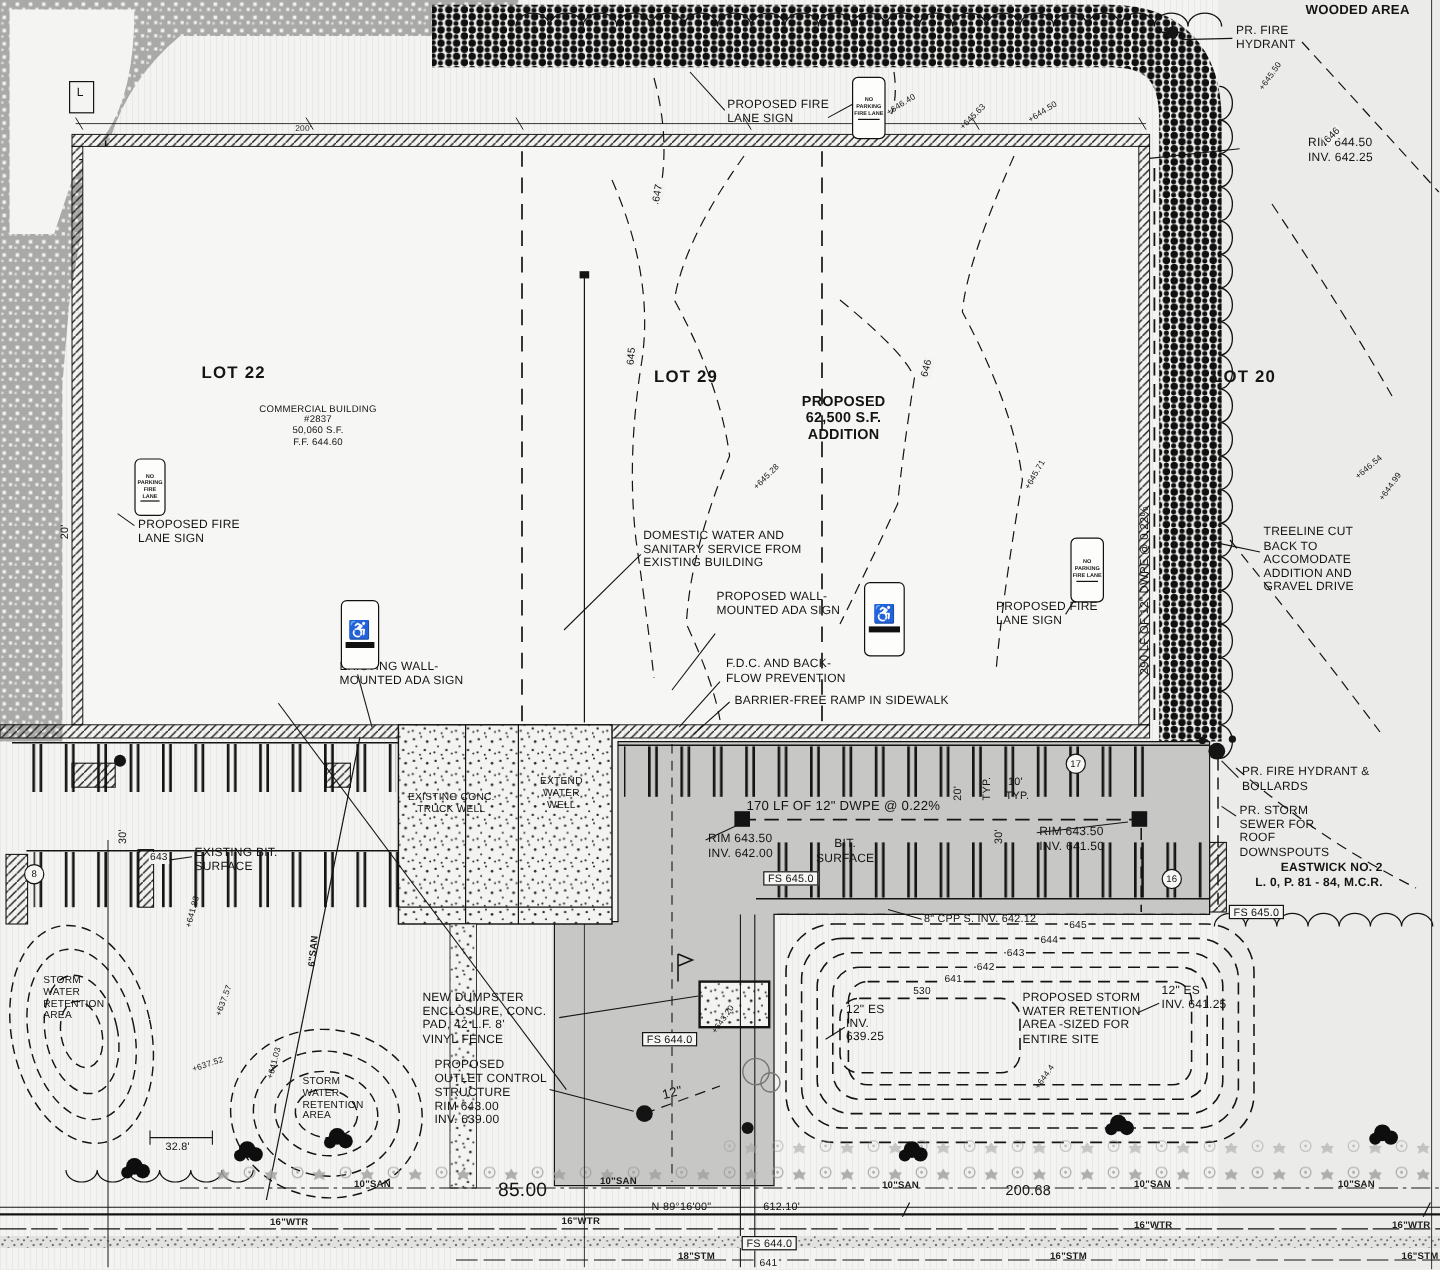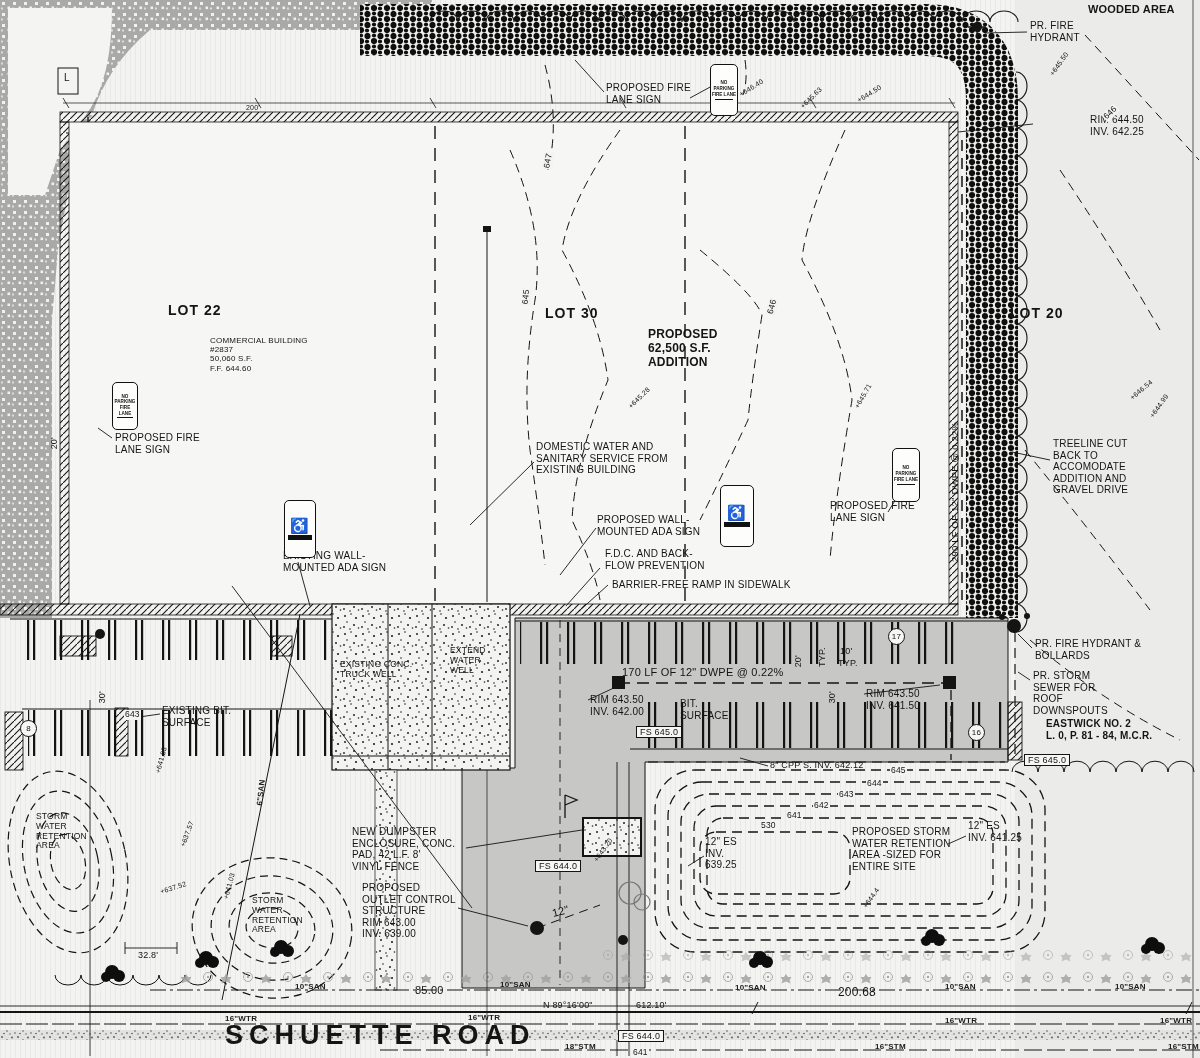--- a/index.html
+++ b/index.html
@@ -9,25 +9,25 @@
       repeating-linear-gradient(90deg, rgba(110,110,110,.08) 0 1px, transparent 1px 5px),
       #f3f3f1;
     font-family:"Liberation Sans", sans-serif;
     color:#141414;
   }
   svg.linework{position:absolute;left:0;top:0;}
   .lbl{
     position:absolute;font-size:10px;line-height:1.15;white-space:pre-line;
     color:#141414;letter-spacing:.2px;
   }
-  .b{font-weight:bold;}
+  .b{font-weight:bold;text-align:right;}
   .lot{font-size:14px;font-weight:bold;letter-spacing:1px;}
   .sm{font-size:8.5px;}
   .xs{font-size:7px;}
-  .ctr{text-align:left;}
+  .ctr{text-align:center;}
   .box{border:1.2px solid #141414;background:#f6f6f4;padding:0 3px;font-size:9px;white-space:nowrap;}
   .circ{border:1.3px solid #141414;border-radius:50%;width:15px;height:15px;
         font-size:8px;display:flex;align-items:center;justify-content:center;background:#f6f6f4;}
   .sign{
     position:absolute;border:1.6px solid #111;border-radius:5px;background:#fdfdfc;
     display:flex;flex-direction:column;align-items:center;justify-content:center;
     font-size:4.6px;font-weight:bold;text-align:center;line-height:1.25;letter-spacing:0;
   }
   .sign .bar{width:70%;border-top:1.4px solid #111;margin-top:1px;}
   .ada{font-size:15px;line-height:1;}
@@ -293,34 +293,34 @@
 <div class="lbl" style="left:1090px;top:114px">RIM 644.50
 INV. 642.25</div>
 <div class="lbl" style="left:606px;top:82px">PROPOSED FIRE
 LANE SIGN</div>
 
 <div class="lbl lot" style="left:168px;top:302px">LOT 22</div>
 <div class="lbl ctr" style="left:210px;top:336px;font-size:8px;width:110px">COMMERCIAL BUILDING
 #2837
 50,060 S.F.
 F.F. 644.60</div>
-<div class="lbl lot" style="left:545px;top:305px">LOT 30</div>
+<div class="lbl lot" style="left:545px;top:305px">LOT 29</div>
 <div class="lbl b ctr" style="left:648px;top:328px;font-size:12px;width:110px">PROPOSED
 62,500 S.F.
 ADDITION</div>
 <div class="lbl lot" style="left:1010px;top:305px">LOT 20</div>
 
 <div class="lbl" style="left:115px;top:432px">PROPOSED FIRE
 LANE SIGN</div>
 <div class="lbl" style="left:283px;top:550px">EXISTING WALL-
 MOUNTED ADA SIGN</div>
 <div class="lbl" style="left:536px;top:441px">DOMESTIC WATER AND
 SANITARY SERVICE FROM
 EXISTING BUILDING</div>
-<div class="lbl" style="left:597px;top:514px">PROPOSED WALL-
+<div class="lbl" style="left:597px;top:492px">PROPOSED WALL-
 MOUNTED ADA SIGN</div>
 <div class="lbl" style="left:605px;top:548px">F.D.C. AND BACK-
 FLOW PREVENTION</div>
 <div class="lbl" style="left:612px;top:579px">BARRIER-FREE RAMP IN SIDEWALK</div>
 <div class="lbl" style="left:830px;top:500px">PROPOSED FIRE
 LANE SIGN</div>
 <div class="lbl" style="left:1053px;top:438px">TREELINE CUT
 BACK TO
 ACCOMODATE
 ADDITION AND
@@ -400,26 +400,25 @@
 <div class="lbl" style="left:1035px;top:638px">PR. FIRE HYDRANT &amp;
 BOLLARDS</div>
 <div class="lbl" style="left:1033px;top:670px">PR. STORM
 SEWER FOR
 ROOF
 DOWNSPOUTS</div>
 <div class="lbl b" style="left:1046px;top:718px">EASTWICK NO. 2
 L. 0, P. 81 - 84, M.C.R.</div>
 
 <div class="lbl" style="left:838px;top:986px;font-size:12px">200.68</div>
-<div class="lbl" style="left:415px;top:984px;font-size:11px">85.00</div>
+<div class="lbl" style="left:415px;top:984px;font-size:16px">85.00</div>
 <div class="lbl dim" style="left:543px;top:1000px">N 89°16'00"</div>
 <div class="lbl dim" style="left:636px;top:1000px">612.10'</div>
 <div class="lbl box" style="left:618px;top:1030px">FS 644.0</div>
 <div class="lbl cl" style="left:632px;top:1048px">641</div>
-<div class="lbl road-name" style="left:225px;top:1020px">SCHUETTE ROAD</div>
 
 <div class="lbl pipe" style="left:295px;top:982px">10"SAN</div>
 <div class="lbl pipe" style="left:500px;top:980px">10"SAN</div>
 <div class="lbl pipe" style="left:735px;top:983px">10"SAN</div>
 <div class="lbl pipe" style="left:945px;top:982px">10"SAN</div>
 <div class="lbl pipe" style="left:1115px;top:982px">10"SAN</div>
 <div class="lbl pipe" style="left:225px;top:1014px">16"WTR</div>
 <div class="lbl pipe" style="left:468px;top:1013px">16"WTR</div>
 <div class="lbl pipe" style="left:945px;top:1016px">16"WTR</div>
 <div class="lbl pipe" style="left:1160px;top:1016px">16"WTR</div>

